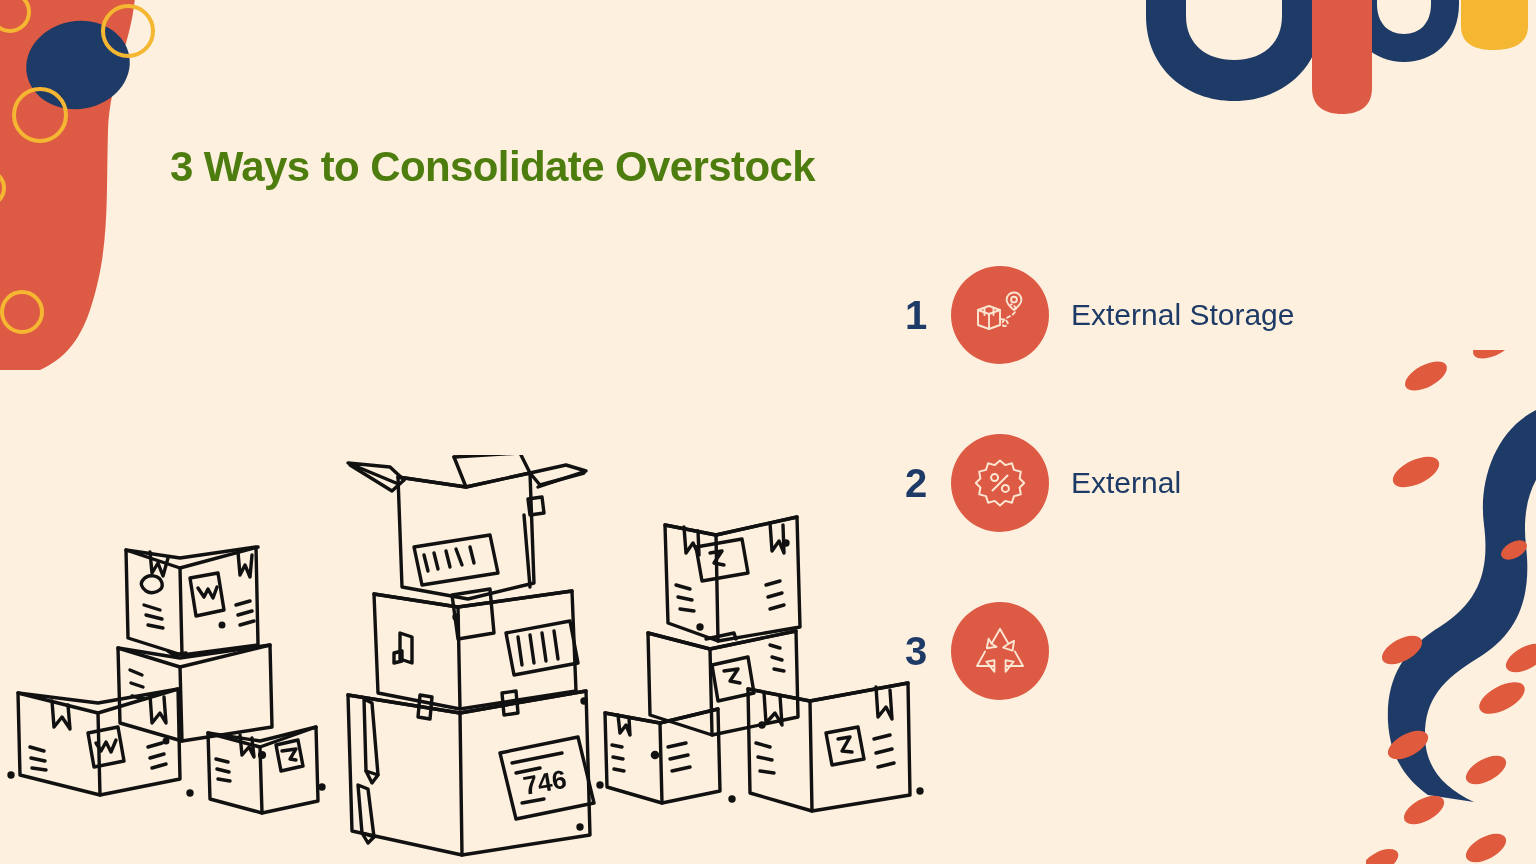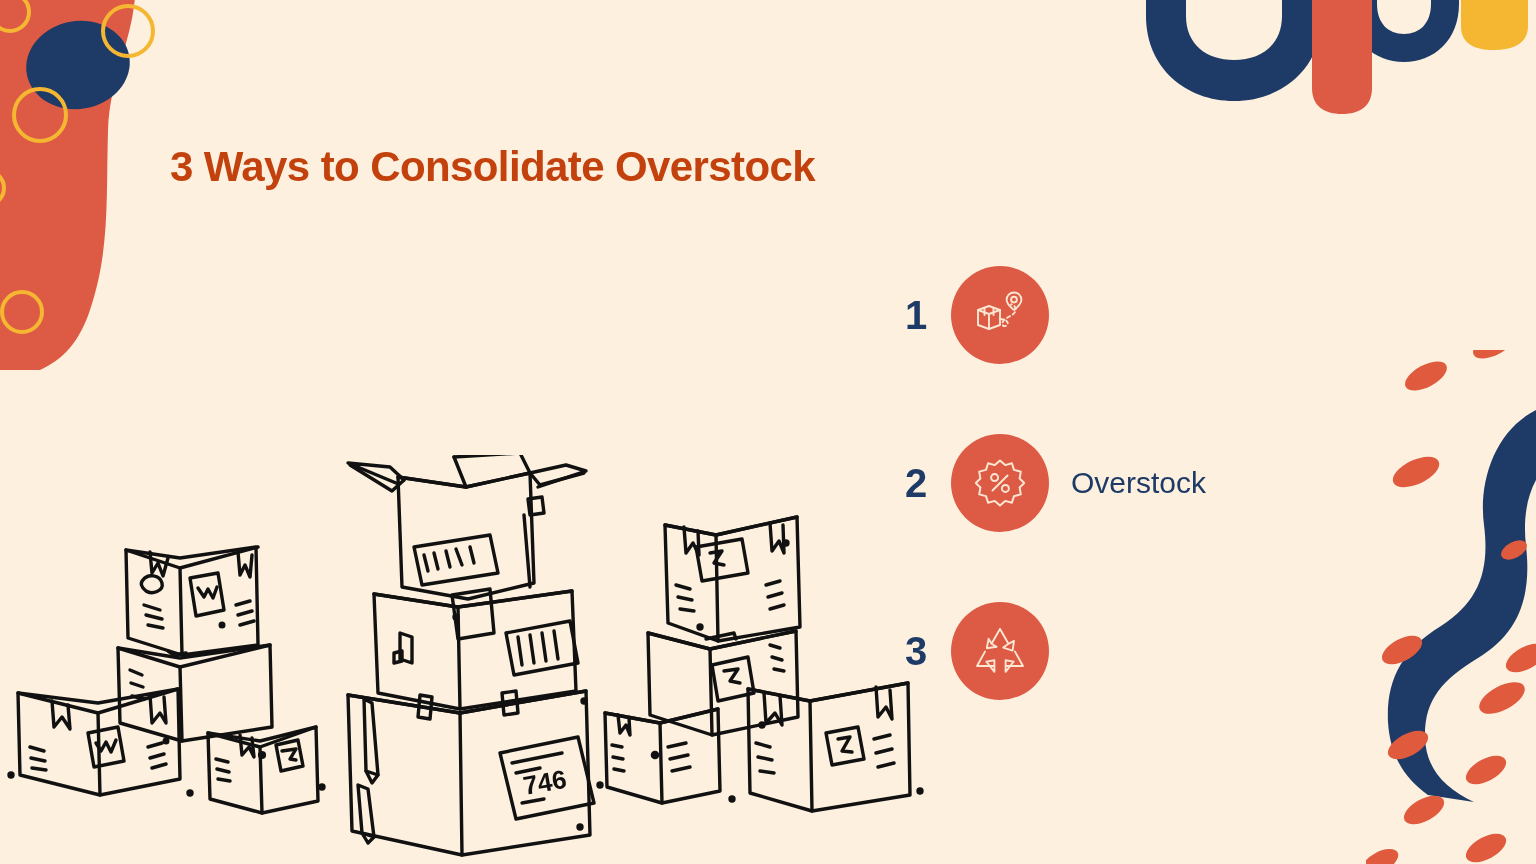--- a/index.html
+++ b/index.html
@@ -27,21 +27,21 @@
   #deco-top-right  { right: 0;   top: -4px;    width: 420px; height: 120px; }
   #deco-bottom-right { right: 0; top: 350px;   width: 170px; height: 520px; }
 
   
   #page-title {
     position: absolute;
     left: 170px;
     top: 115px;
     font-size: 42px;
     font-weight: bold;
-    color: #c2410c;
+    color: #4d7c0f;
     letter-spacing: -0.6px;
     white-space: nowrap;
   }
 
   
   #steps-list {
     position: absolute;
     left: 905px;
     top: 255px;
     width: 420px;
@@ -289,35 +289,36 @@
             <path d="M16 26 L16 41"></path>
             <path d="M11.5 20 L11.5 27 M20.5 20 L20.5 27"></path>
 
             <path d="M27 31 C34 31, 36 35, 34 37 C31.5 39.5, 28 37.5, 30 33.5 C32 29.5, 40 28, 42 24 C44 20, 41 16.5, 38 16.5" stroke-dasharray="3.2 3.2"></path>
 
             <path d="M41 4.5 C45.2 4.5, 48.4 7.7, 48.4 11.8 C48.4 16.2, 41 22, 41 22 C41 22, 33.6 16.2, 33.6 11.8 C33.6 7.7, 36.8 4.5, 41 4.5 Z"></path>
             <circle cx="41" cy="11.6" r="2.9"></circle>
           </svg>
         </span>
       </div>
+      <div class="step-label">External Storage</div>
     </div>
 
     <div class="step-row">
       <div class="step-number">2</div>
       <div class="step-badge">
         <span>
           <svg width="50" height="50" viewBox="0 0 50 50" fill="none" stroke="#FBE6D2" stroke-width="2" stroke-linecap="round" stroke-linejoin="round">
             <path d="M25 2.5 L30.2 7.1 L36.9 5.2 L39 11.9 L45.8 13.6 L44.6 20.5 L49.3 25 L44.6 29.5 L45.8 36.4 L39 38.1 L36.9 44.8 L30.2 42.9 L25 47.5 L19.8 42.9 L13.1 44.8 L11 38.1 L4.2 36.4 L5.4 29.5 L0.7 25 L5.4 20.5 L4.2 13.6 L11 11.9 L13.1 5.2 L19.8 7.1 Z"></path>
             <circle cx="19.6" cy="19.6" r="3.5"></circle>
             <circle cx="30.4" cy="30.4" r="3.5"></circle>
             <path d="M32.5 17.5 L17.5 32.5"></path>
           </svg>
         </span>
       </div>
-      <div class="step-label">Overstock</div>
+      <div class="step-label">External</div>
     </div>
 
     <div class="step-row">
       <div class="step-number">3</div>
       <div class="step-badge">
         <span>
           <svg width="52" height="50" viewBox="0 0 52 50" fill="none" stroke="#FBE6D2" stroke-width="1.9" stroke-linecap="round" stroke-linejoin="round">
 
             <path d="M26 3 L34.5 17.8 L40 14.8 L38.6 24.6 L29.2 21.6 L34.5 17.8"></path>
             <path d="M26 3 L17.5 17.8 L22.6 20.8 L12.8 22.2 L14.6 12.6 L17.5 17.8"></path>

